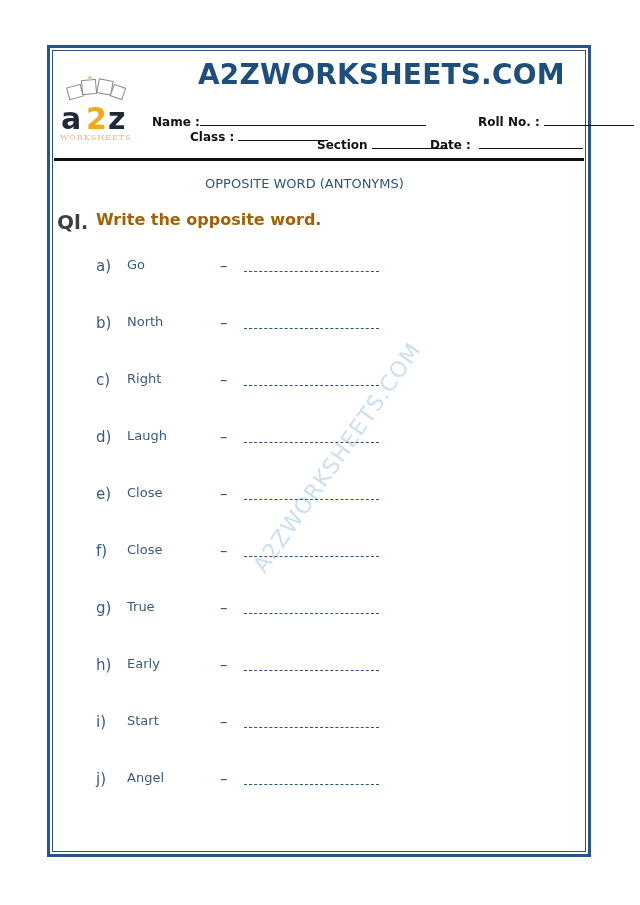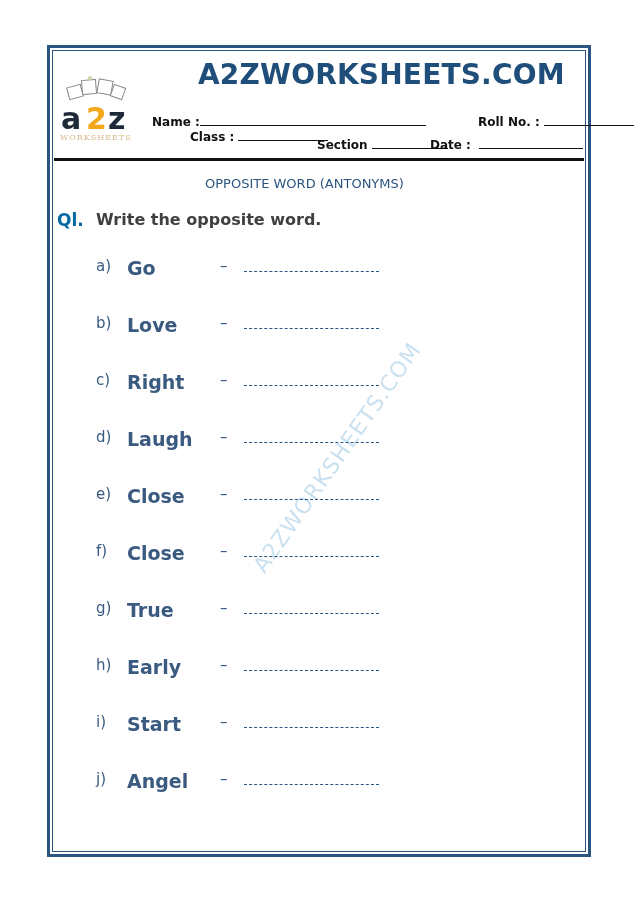--- a/index.html
+++ b/index.html
@@ -5,25 +5,25 @@
   html, body { margin:0; padding:0; background:#ffffff; }
   body { width:640px; height:905px; position:relative; overflow:hidden; font-family:"DejaVu Sans", sans-serif; }
   .frame-outer { position:absolute; left:47px; top:45px; width:544px; height:812px; border:3px solid #2b5580; box-sizing:border-box; }
   .frame-inner { position:absolute; left:52px; top:50px; width:534px; height:802px; border:1px solid #2b5580; box-sizing:border-box; }
   .site-title { position:absolute; left:198px; top:58px; font-family:"DejaVu Sans", sans-serif; font-weight:bold; font-size:28px; color:#1f4e7a; letter-spacing:0.2px; }
   .logo { position:absolute; left:58px; top:74px; width:85px; height:70px; }
   .hdr-field { position:absolute; font-family:"DejaVu Sans", sans-serif; font-size:12px; color:#111; white-space:nowrap;font-weight:bold; }
   .hdr-line { display:inline-block; border-bottom:1px solid #111; height:12px; vertical-align:baseline; }
   .divider { position:absolute; left:54px; top:158px; width:530px; height:3px; background:#111; }
   .section-title { position:absolute; left:205px; top:176px; font-size:13px; color:#2b5580; font-family:"DejaVu Sans", sans-serif; }
-  .q-num { position:absolute; left:57px; top:210px; font-size:17px; color:#0369a1; font-weight:bold; font-family:"DejaVu Sans", sans-serif; }
-  .q-text { position:absolute; left:96px; top:210px; font-size:16px; color:#404040; font-weight:bold; font-family:"DejaVu Sans", sans-serif; }
+  .q-num { position:absolute; left:57px; top:210px; font-size:20px; color:#404040; font-weight:bold; font-family:"DejaVu Sans", sans-serif; }
+  .q-text { position:absolute; left:96px; top:210px; font-size:16px; color:#a16207; font-weight:bold; font-family:"DejaVu Sans", sans-serif; }
   .item { position:absolute; left:0; width:640px; height:24px; }
   .item .letter { position:absolute; left:96px; font-size:15px; color:#3a5a80; font-family:"DejaVu Sans", sans-serif; }
-  .item .word { position:absolute; left:127px; font-size:19px; color:#3a5a80; font-family:"DejaVu Sans", sans-serif;font-weight:bold; }
+  .item .word { position:absolute; left:127px; font-size:13px; color:#3a5a80; font-family:"DejaVu Sans", sans-serif; }
   .item .dash { position:absolute; left:220px; font-size:15px; color:#3a5a80; font-family:"DejaVu Sans", sans-serif; }
   .item .answer-line { position:absolute; left:244px; top:14px; width:135px; height:0; border-bottom:1px dashed #2b5580; }
   .watermark { position:absolute; left:200px; top:445px; font-size:22px; color:#b8d6ea; transform:rotate(-55deg); transform-origin:center; opacity:0.75; font-family:"DejaVu Sans", sans-serif; white-space:nowrap; letter-spacing:1px; }
 </style>
 </head>
 <body>
 
 <div class="frame-outer"></div>
 <div class="frame-inner"></div>
 
@@ -68,21 +68,21 @@
 <div class="watermark">A2ZWORKSHEETS.COM</div>
 
 <div class="item" style="top:257px;">
   <span class="letter">a)</span>
   <span class="word">Go</span>
   <span class="dash">–</span>
   <span class="answer-line"></span>
 </div>
 <div class="item" style="top:314px;">
   <span class="letter">b)</span>
-  <span class="word">Love</span>
+  <span class="word">North</span>
   <span class="dash">–</span>
   <span class="answer-line"></span>
 </div>
 <div class="item" style="top:371px;">
   <span class="letter">c)</span>
   <span class="word">Right</span>
   <span class="dash">–</span>
   <span class="answer-line"></span>
 </div>
 <div class="item" style="top:428px;">

